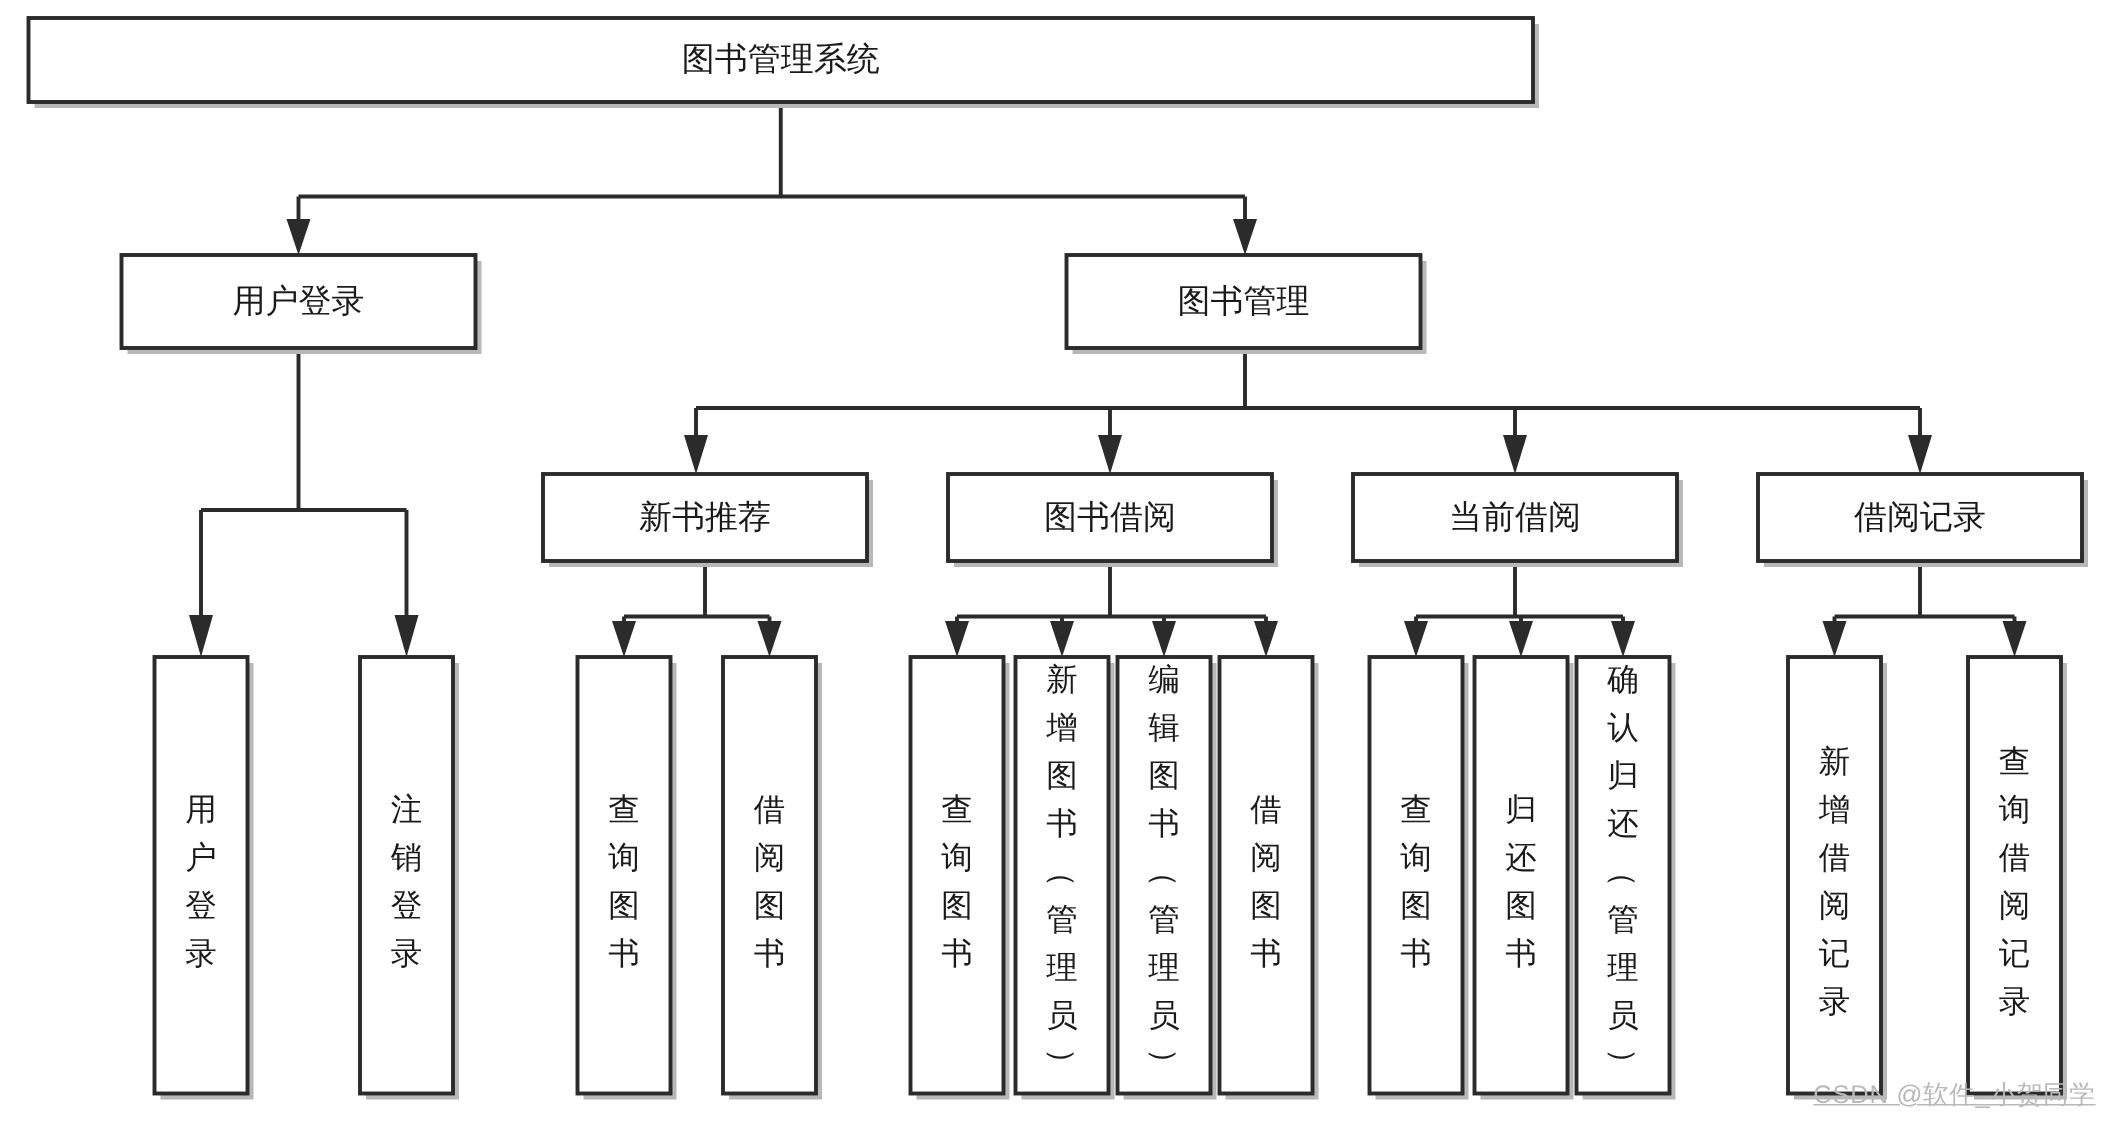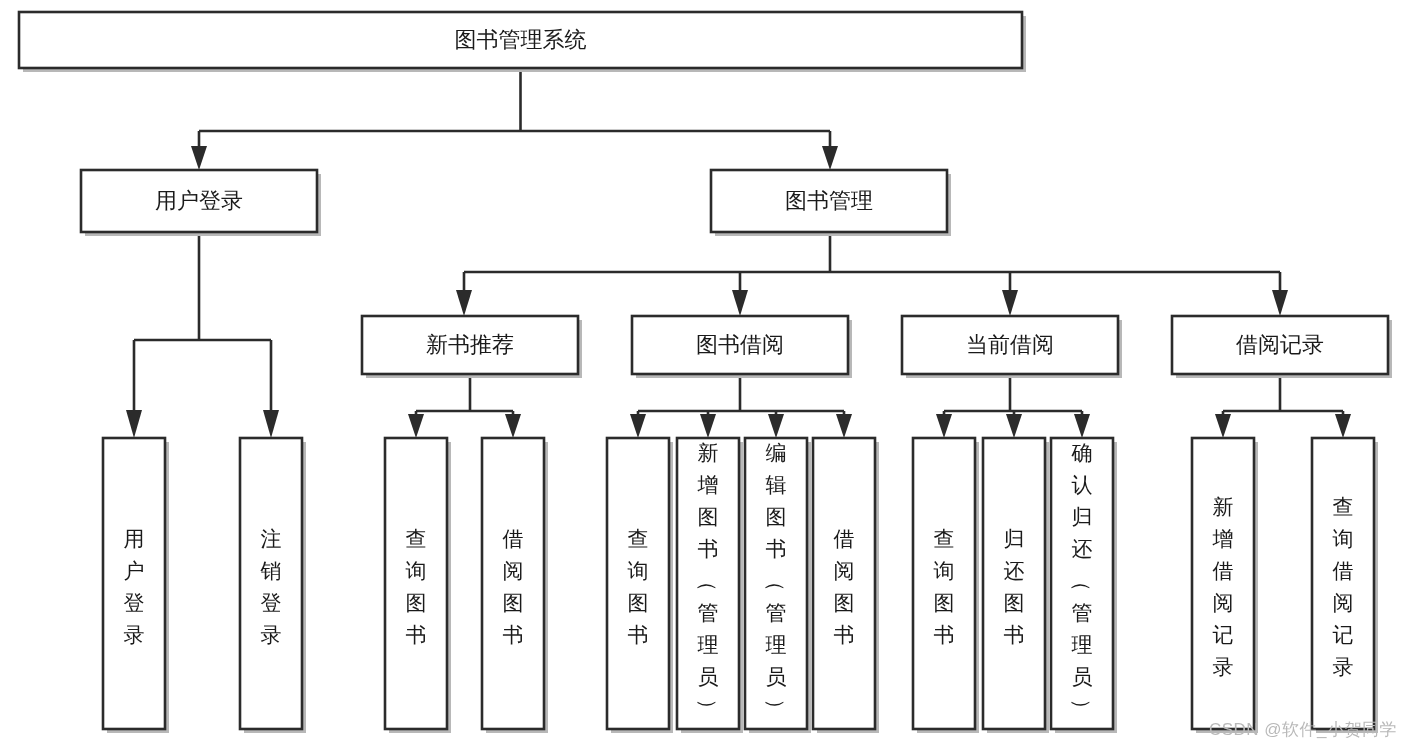--- a/index.html
+++ b/index.html
@@ -62,20 +62,21 @@
   .watermark {
     position: absolute;
     right: 8px;
     bottom: 6px;
     font-family: "Liberation Sans", "DejaVu Sans", sans-serif;
     font-size: 17px;
     color: #b9b9b9;
     letter-spacing: 0.5px;
     white-space: nowrap;
     pointer-events: none;
+    text-decoration: underline;
   }
 </style>
 </head>
 <body>
 
 <div id="diagram-root">
 
   <svg id="flow" viewBox="0 0 1405 747">
 
     <g>

